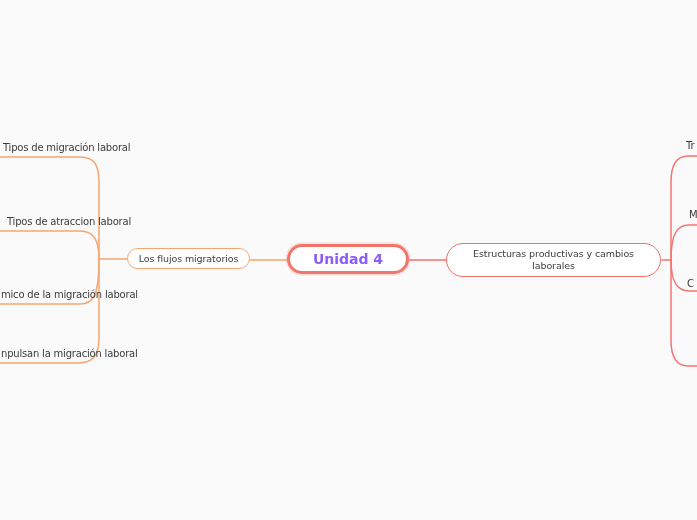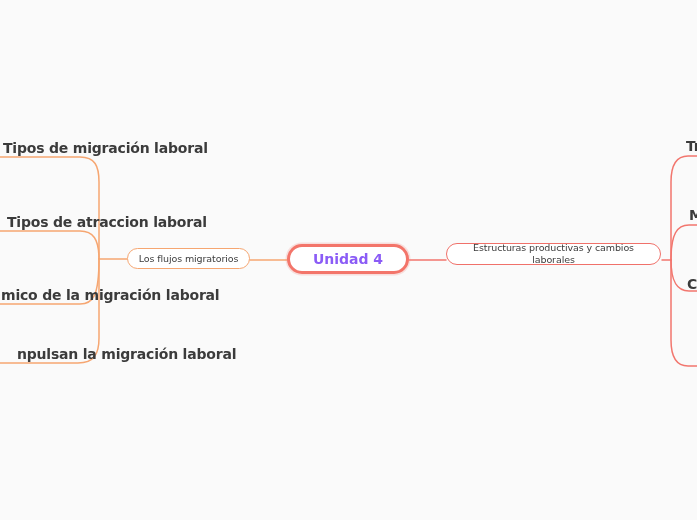--- a/index.html
+++ b/index.html
@@ -52,37 +52,36 @@
     border-radius: 15px;
     font-size: 14px;
     font-weight: bold;
     color: #8b5cf6;
     box-shadow: 0 0 0 1.5px rgba(244, 140, 130, 0.25);
   }
   .node-right-parent {
     left: 446px;
     top: 243px;
     width: 215px;
-    height: 22px;
+    height: 34px;
     border: 1.5px solid #F0716A;
     border-radius: 17px;
     font-size: 9.5px;
     line-height: 12px;
     letter-spacing: -0.1px;
     padding: 0 14px;
   }
   .child-label {
     position: absolute;
-    font-size: 14px;
+    font-size: 10px;
     line-height: 10px;
     letter-spacing: -0.2px;
     color: #3B3B3B;
     white-space: nowrap;
     cursor: default;
-    font-weight: bold;
   }
 </style>
 </head>
 <body>
 
 <div class="canvas">
 
   <svg class="links" viewBox="0 0 697 520">
     <g fill="none" stroke="#F6A671" stroke-width="1.5" stroke-linecap="round">
       <path d="M 0 157 H 80 C 95 157 99 166 99 182 V 259"></path>
@@ -110,20 +109,20 @@
     <span>Unidad 4</span>
   </div>
 
   <div class="node node-right-parent">
     <span>Estructuras productivas y cambios laborales</span>
   </div>
 
   <div class="child-label" style="left:3px; top:143px;">Tipos de migración laboral</div>
   <div class="child-label" style="left:7px; top:217px;">Tipos de atraccion laboral</div>
   <div class="child-label" style="left:1px; top:290px;text-align:right;">mico de la migración laboral</div>
-  <div class="child-label" style="left:17px; top:349px;">npulsan la migración laboral</div>
+  <div class="child-label" style="left:1px; top:349px;">npulsan la migración laboral</div>
 
   <div class="child-label" style="left:686px; top:141px;text-align:right;">Tr</div>
   <div class="child-label" style="left:689px; top:210px;">M</div>
   <div class="child-label" style="left:687px; top:279px;">C</div>
   <div class="child-label" style="left:726px; top:355px;">In</div>
 
 </div>
 
 </body></html>

